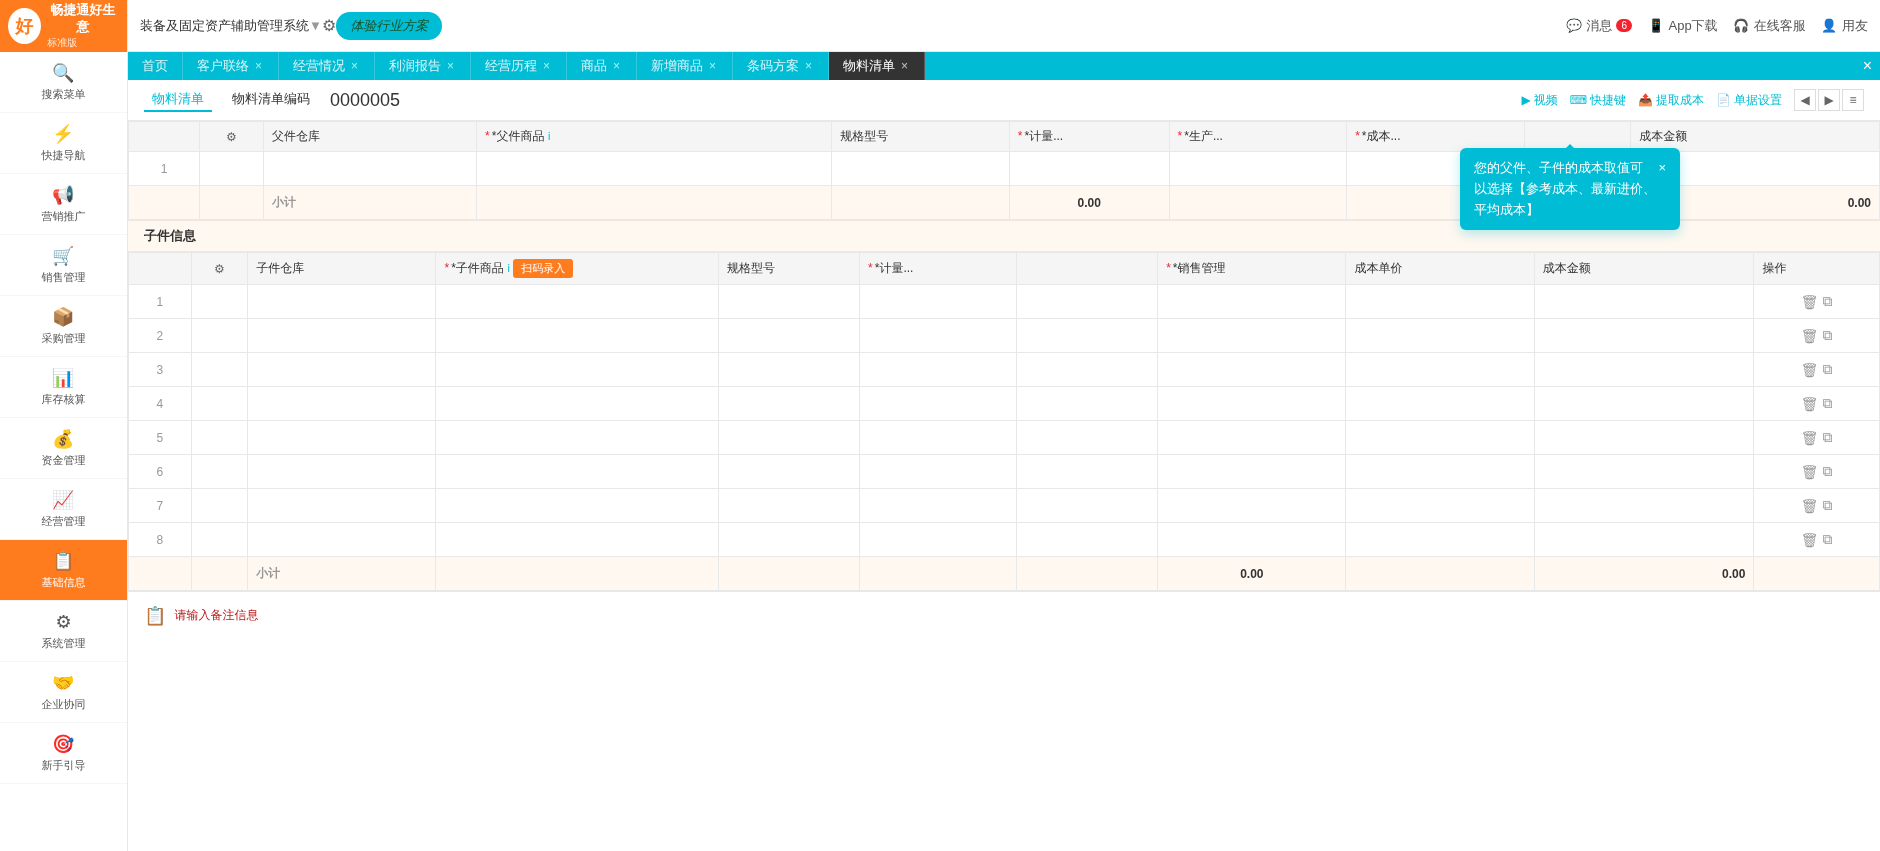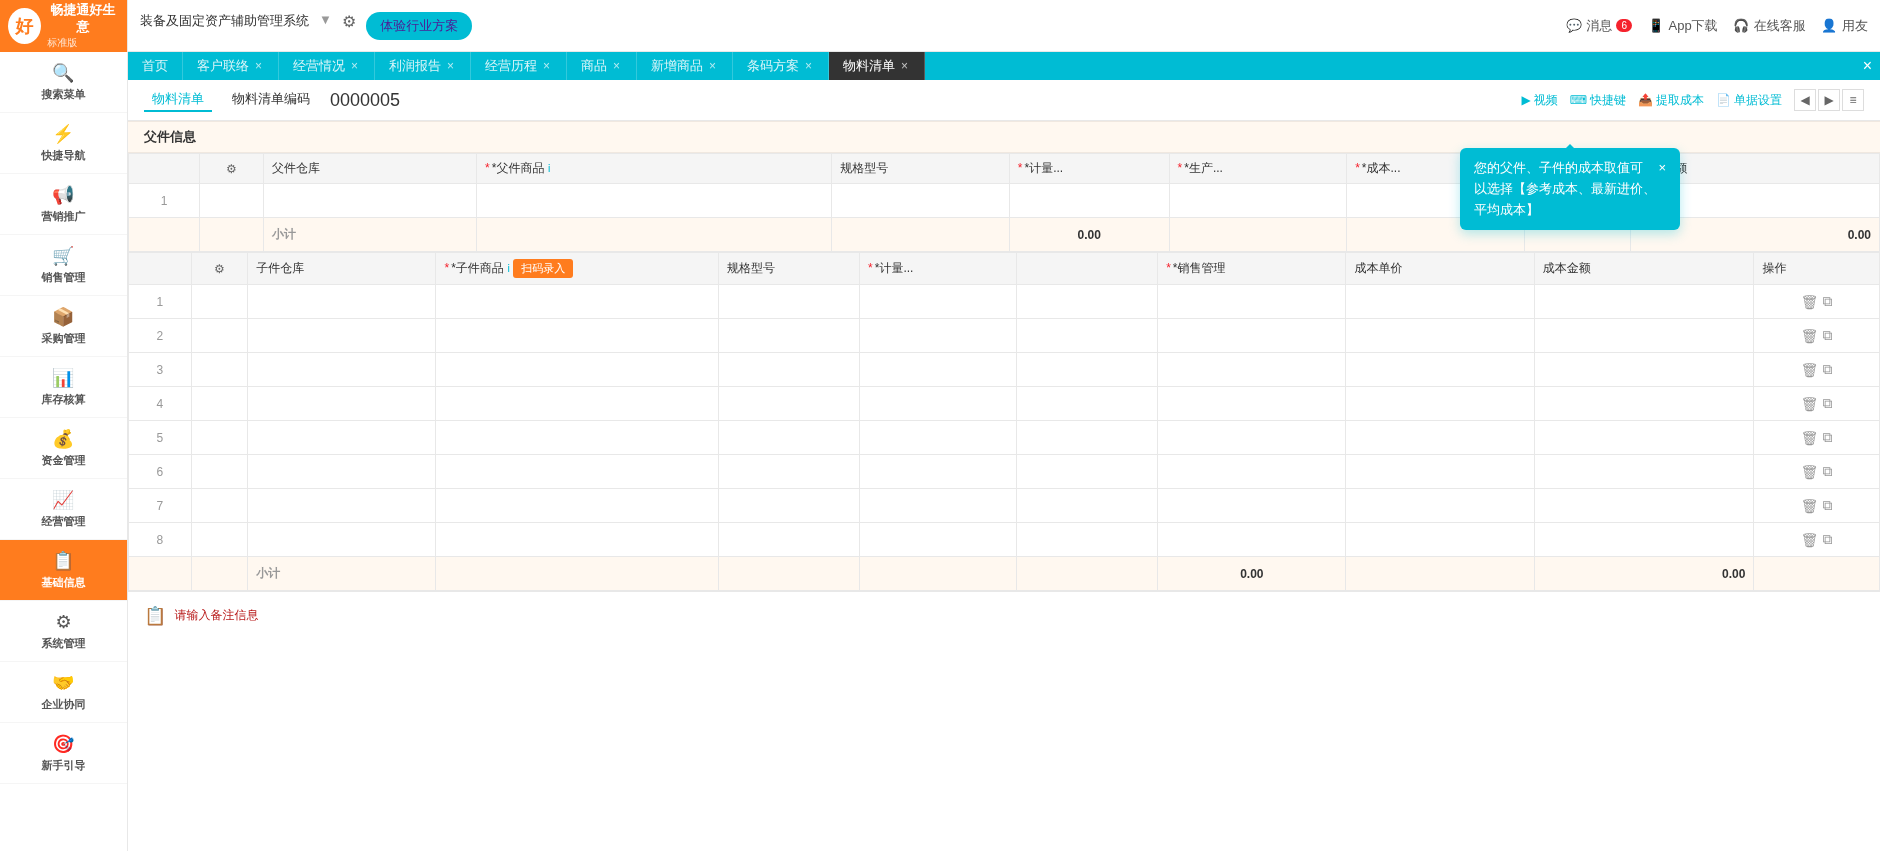--- a/index.html
+++ b/index.html
@@ -34,44 +34,44 @@
 
     .sidebar-nav { flex: 1; overflow-y: auto; }
     .sidebar-item {
       display: flex; flex-direction: column; align-items: center;
       padding: 10px 4px;
       cursor: pointer; color: #555;
       border-bottom: 1px solid #f5f5f5;
     }
     .sidebar-item.active { background: #ff7c1e; color: #fff; }
     .sidebar-item .si-icon { font-size: 18px; margin-bottom: 3px; }
-    .sidebar-item .si-label { font-size: 11px; font-weight: bold; }
+    .sidebar-item .si-label { font-size: 11px; }
 
     
     .main { flex: 1; display: flex; flex-direction: column; overflow: hidden; }
 
     
     .topbar {
       background: #fff;
       height: 52px;
       display: flex; align-items: center; justify-content: space-between;
       padding: 0 12px;
       border-bottom: 1px solid #e8e8e8;
     }
-    .topbar-left { display: flex; gap: 10px; }
+    .topbar-left { display: flex; align-items: center; gap: 0; }
     .sys-title { font-size: 13px; color: #333; }
     .topbar-right { display: flex; align-items: center; gap: 16px; font-size: 13px; color: #555; }
     .topbar-right .tr-item { display: flex; align-items: center; gap: 4px; cursor: pointer; }
     .badge {
       background: #f5222d; color: #fff; border-radius: 10px;
       font-size: 10px; padding: 1px 5px; min-width: 16px; text-align: center;
     }
     .btn-experience {
-      background: #00bcd4; color: #4c1d95; border: none;
-      padding: 5px 14px; border-radius: 14px; cursor: pointer; font-size: 13px;
+      background: #00bcd4; color: #14532d; border: none;
+      padding: 5px 14px; border-radius: 14px; cursor: pointer; font-size: 13px; font-style: italic;
     }
 
     
     .nav-tabs {
       background: #00bcd4;
       display: flex; align-items: center;
       padding: 0 0 0 0;
       height: 28px;
       overflow-x: auto;
     }
@@ -358,21 +358,20 @@
         </div>
         <div class="nav-arrows">
           <button class="nav-arrow-btn">◀</button>
           <button class="nav-arrow-btn">▶</button>
           <button class="nav-arrow-btn">≡</button>
         </div>
       </div>
     </div>
 
     <div class="section">
-      <div class="section-title">父件信息</div>
       <table>
         <colgroup>
           <col class="col-no">
           <col class="col-gear">
           <col class="col-warehouse">
           <col class="col-product">
           <col class="col-spec">
           <col class="col-unit">
           <col class="col-prod">
           <col class="col-cost">
@@ -416,20 +415,21 @@
             <td></td>
             <td></td>
             <td></td>
             <td style="text-align:right;font-weight:bold;">0.00</td>
           </tr>
         </tbody>
       </table>
     </div>
 
     <div class="section">
+      <div class="section-title">子件信息</div>
       <table>
         <colgroup>
           <col class="col-no">
           <col class="col-gear">
           <col class="col-warehouse">
           <col style="width:180px">
           <col style="width:90px">
           <col class="col-spec">
           <col class="col-unit">
           <col class="col-qty">

